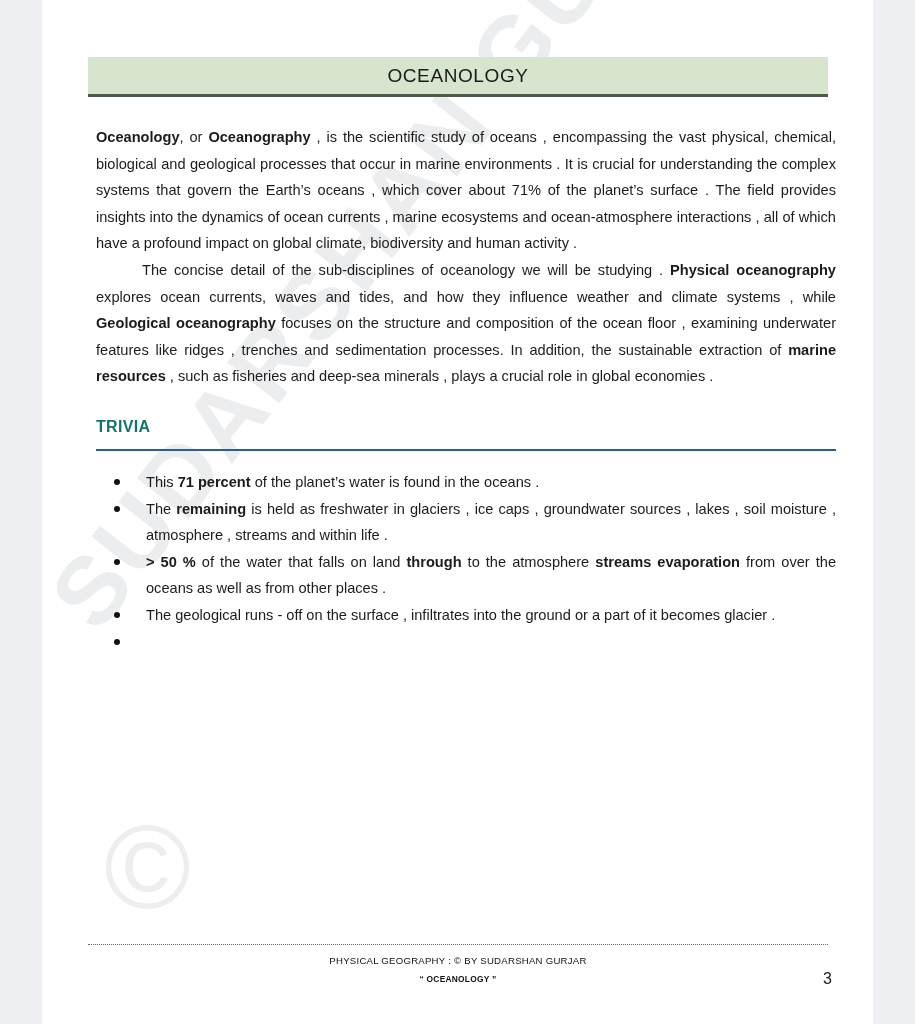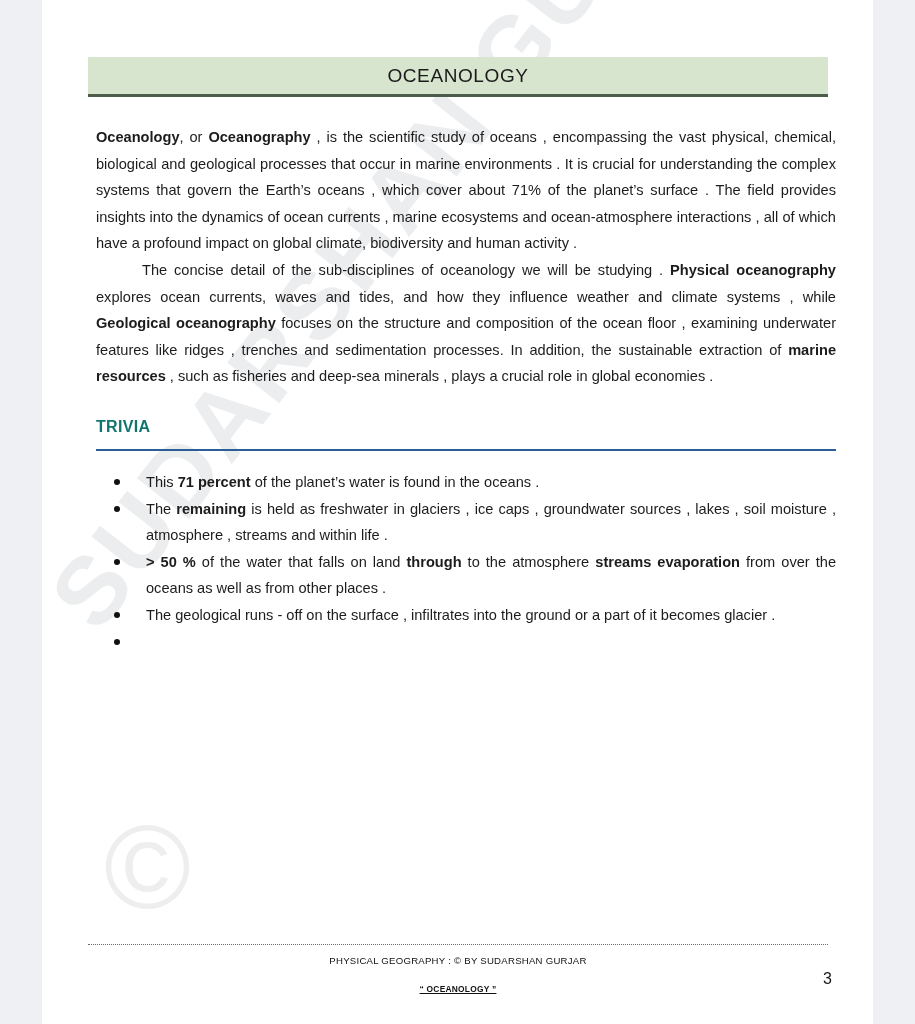--- a/index.html
+++ b/index.html
@@ -172,26 +172,25 @@
     margin-top: 9px;
     text-align: center;
   }
   .footer-line1 {
     font-size: 9.6px;
     font-weight: 400;
     letter-spacing: 0.25px;
     color: #111111;
   }
   .footer-line2 {
-    margin-top: 18px;
+    margin-top: 8px;
     font-size: 8.4px;
     font-weight: 700;
     letter-spacing: 0.25px;
     color: #111111;
-    text-decoration: underline;
   }
   .page-number {
     position: absolute;
     right: -4px;
     top: 26px;
     font-size: 16px;
     color: #1a1a1a;
   }
 </style>
 </head>

